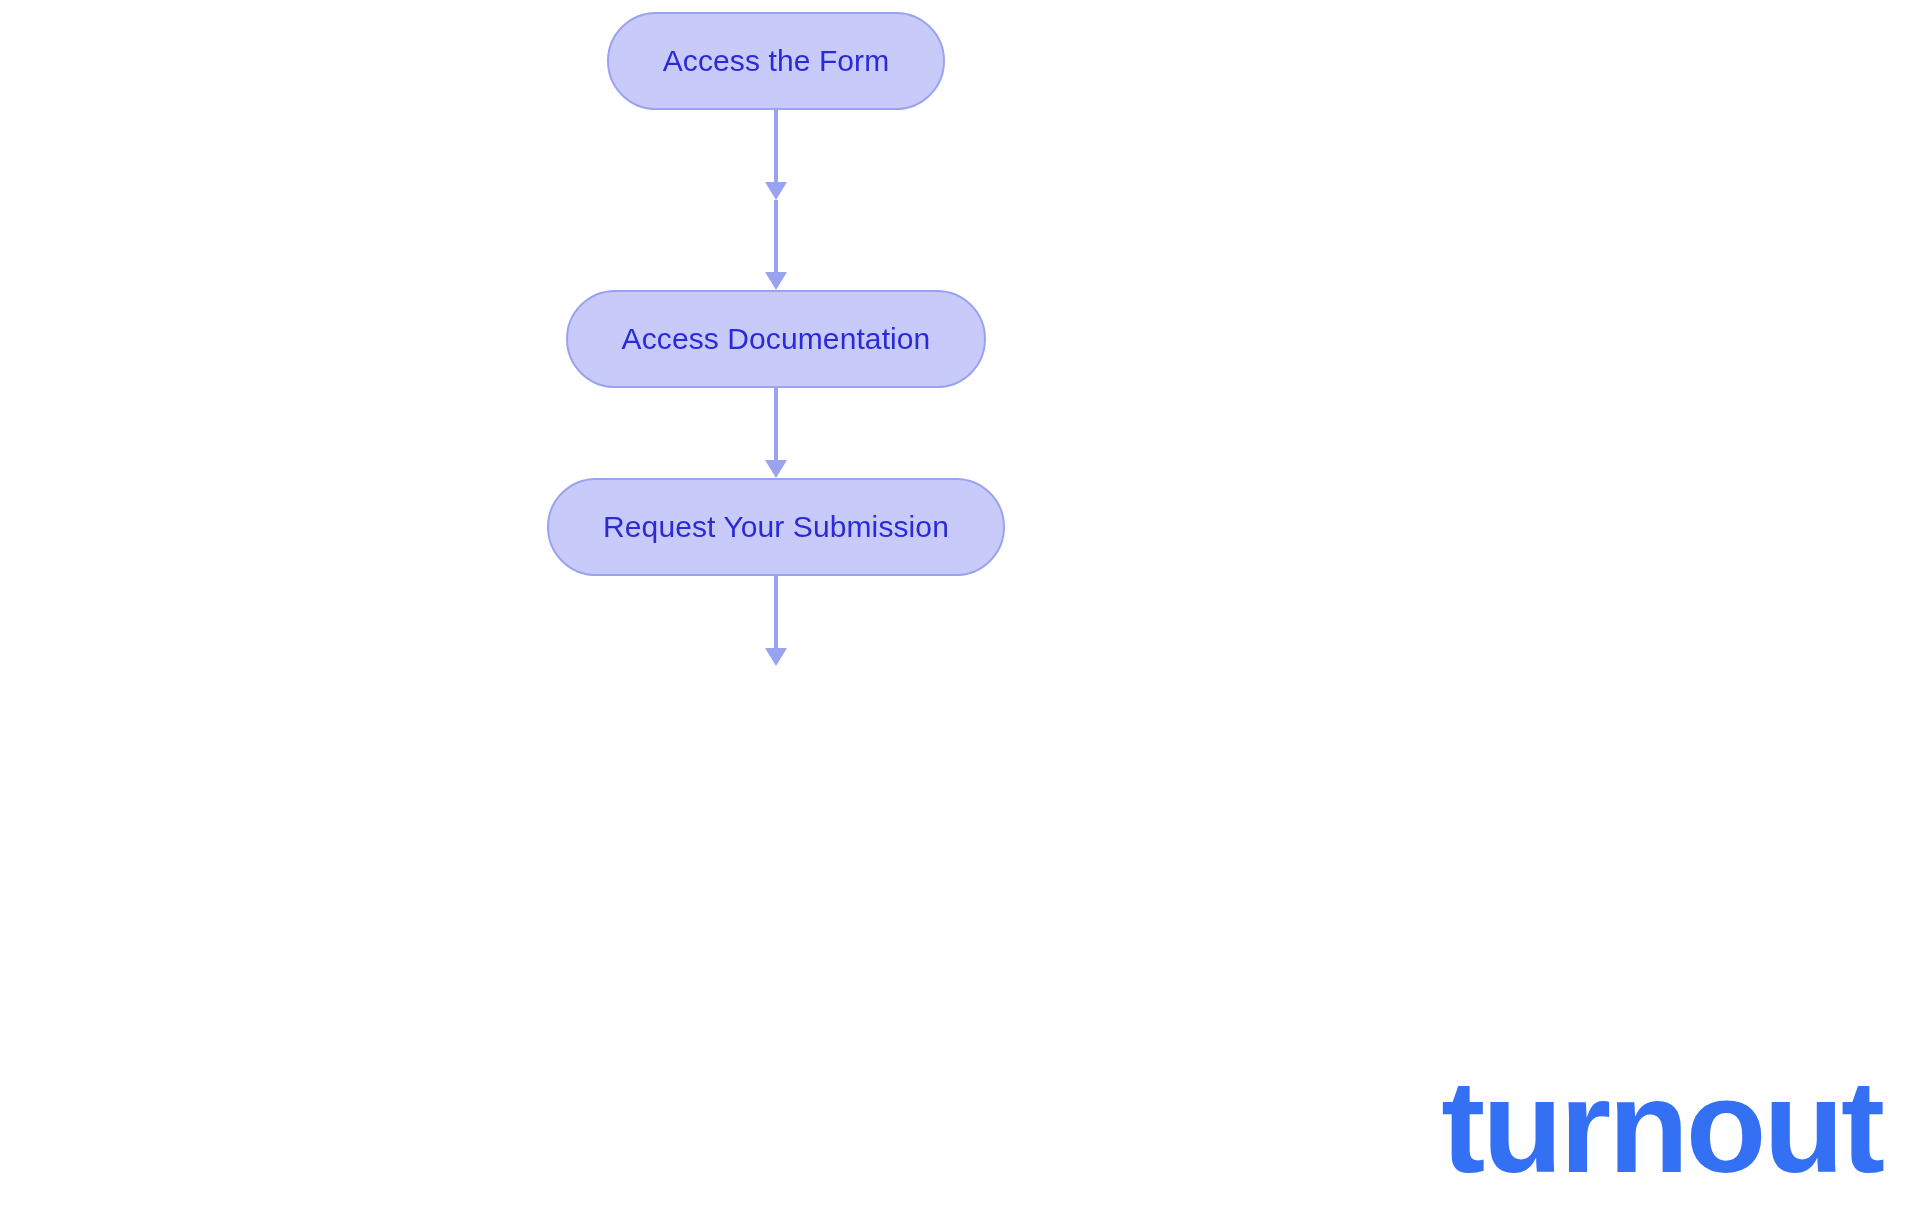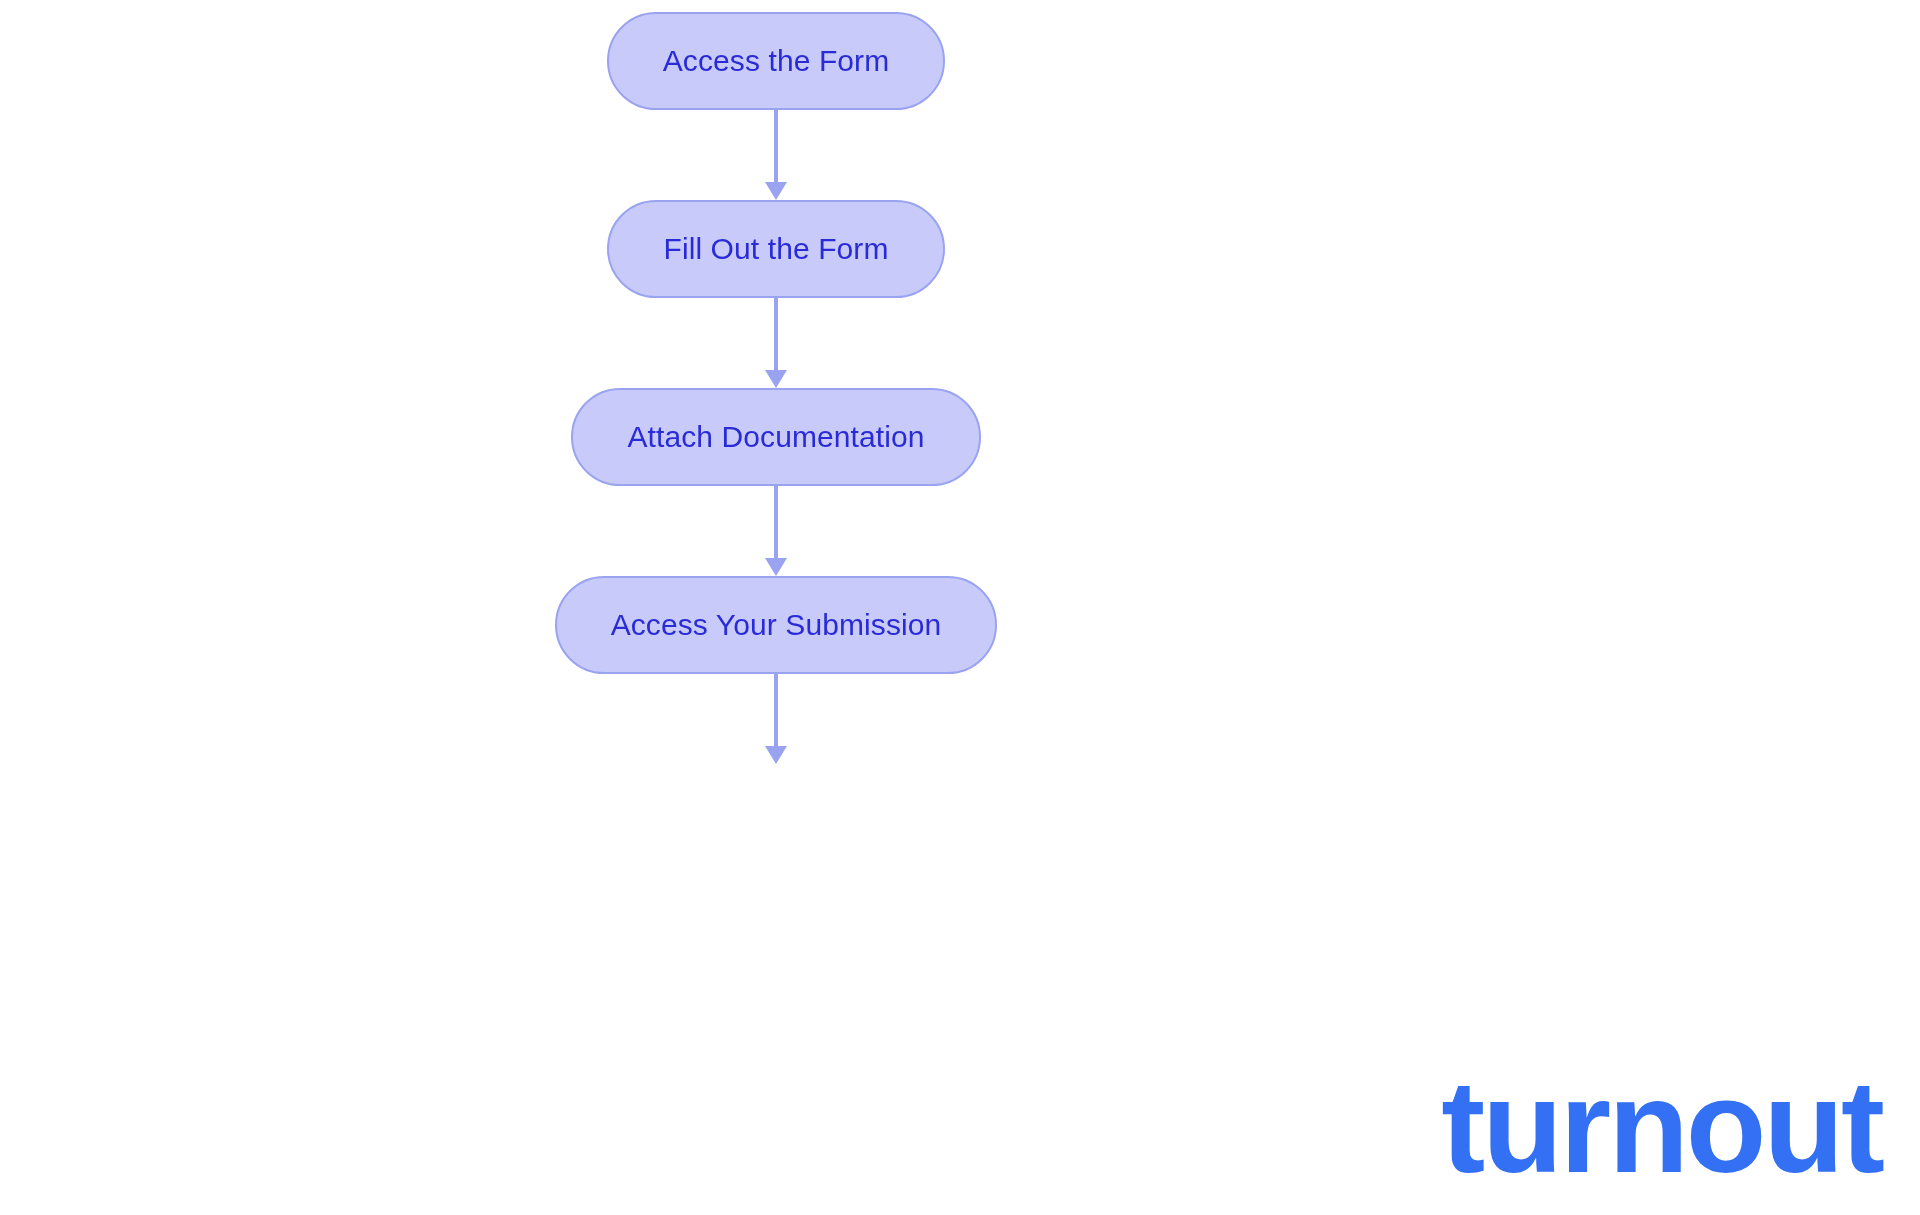--- a/index.html
+++ b/index.html
@@ -105,40 +105,37 @@
 
     <div class="node">
       <span class="node-label">Access the Form</span>
     </div>
 
     <div class="connector">
       <div class="shaft"></div>
       <div class="head"></div>
     </div>
 
+
+    <div class="connector">
+      <div class="shaft"></div>
+      <div class="head"></div>
+    </div>
+
     <div class="node">
-      <span class="node-label">Fill Out the Form</span>
+      <span class="node-label">Access Documentation</span>
     </div>
 
     <div class="connector">
       <div class="shaft"></div>
       <div class="head"></div>
     </div>
 
     <div class="node">
-      <span class="node-label">Attach Documentation</span>
-    </div>
-
-    <div class="connector">
-      <div class="shaft"></div>
-      <div class="head"></div>
-    </div>
-
-    <div class="node">
-      <span class="node-label">Access Your Submission</span>
+      <span class="node-label">Request Your Submission</span>
     </div>
 
     <div class="connector">
       <div class="shaft"></div>
       <div class="head"></div>
     </div>
 
 
   </div>
 

